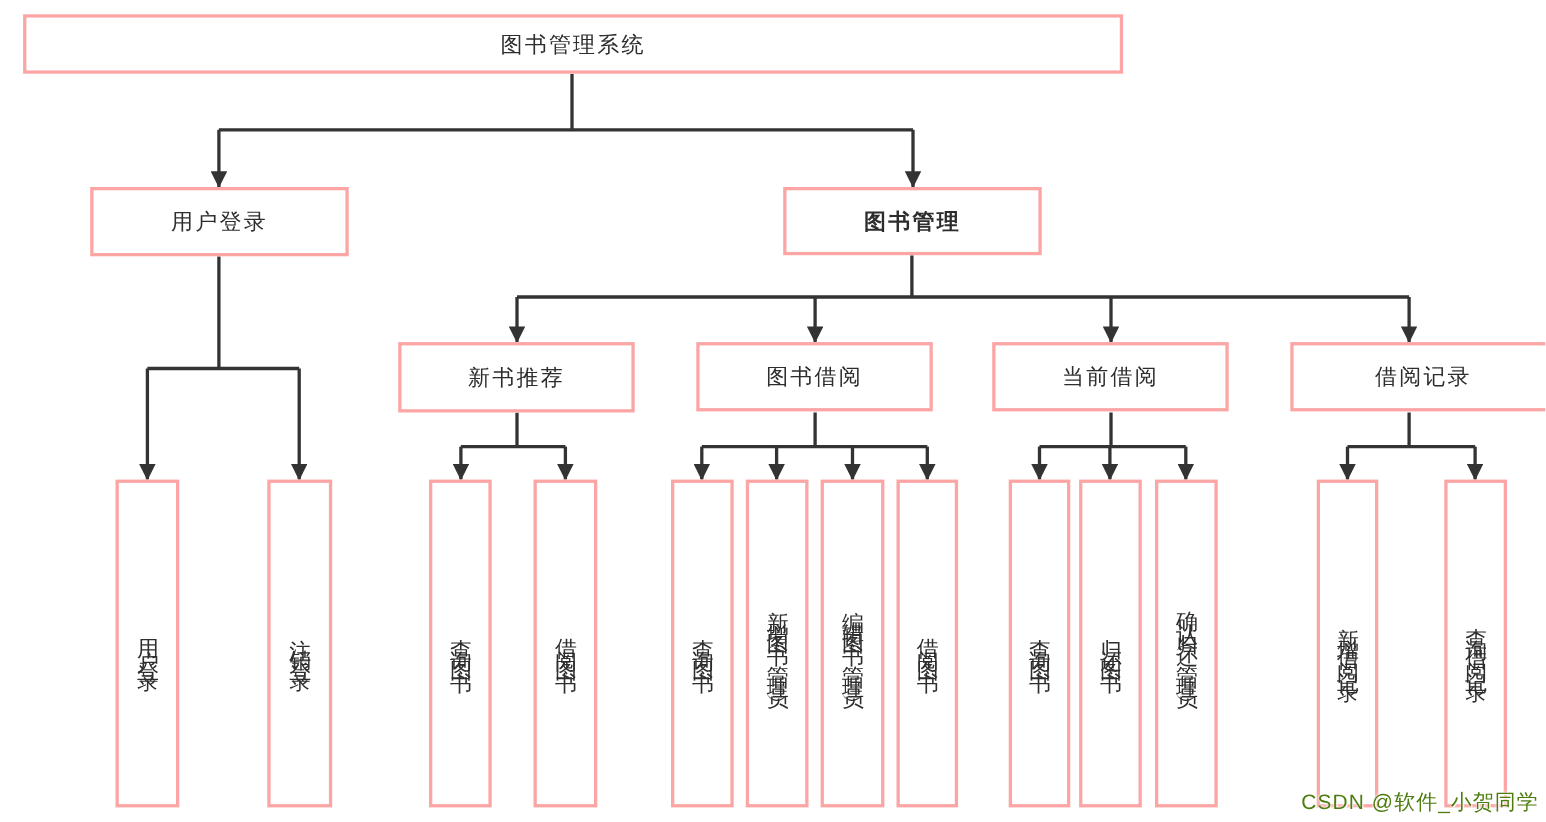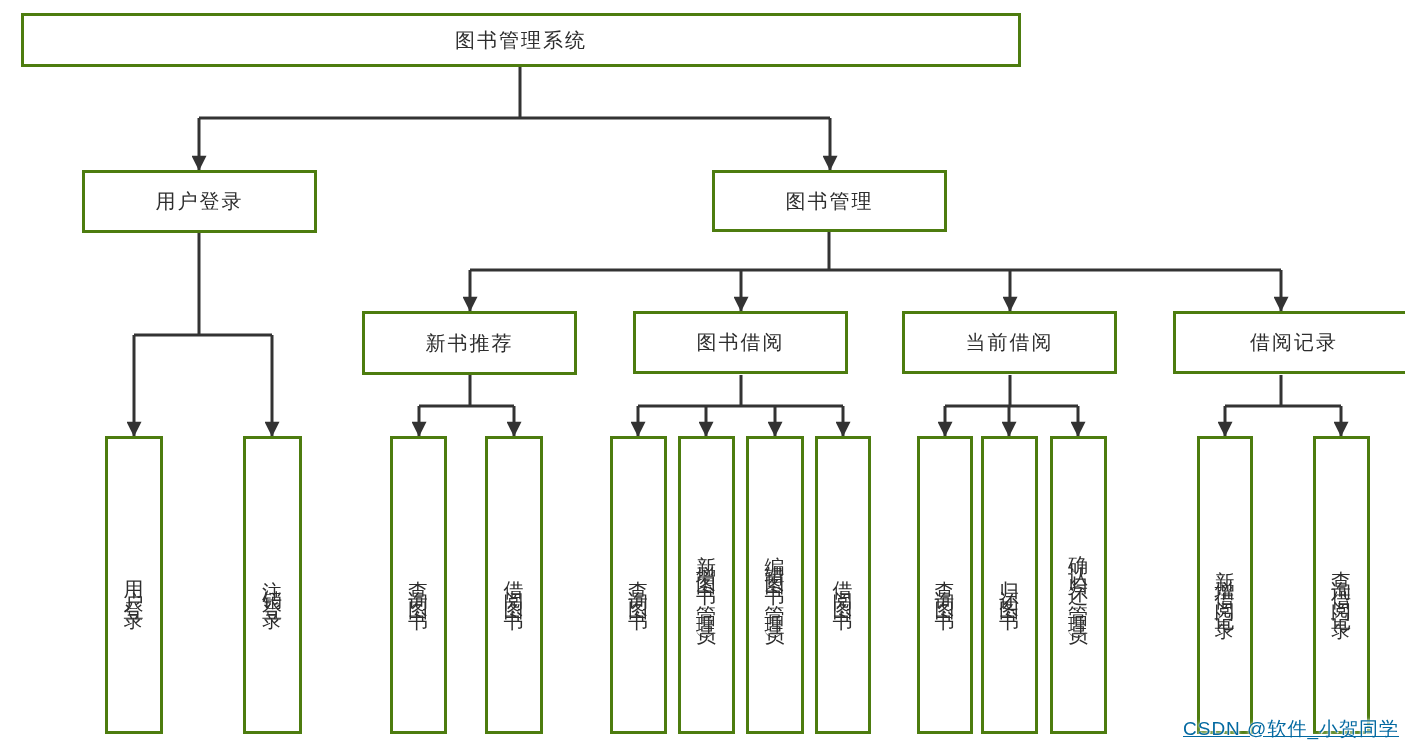--- a/index.html
+++ b/index.html
@@ -8,31 +8,31 @@
     position: relative;
     width: 1405px;
     height: 747px;
     background: #ffffff;
     font-family: "Liberation Sans", sans-serif;
     overflow: hidden;
   }
   .wires { position: absolute; left: 0; top: 0; width: 1405px; height: 747px; }
   .box {
     position: absolute;
-    border: 3px solid #4d7c0f;
+    border: 3px solid #fca5a5;
     background: #ffffff;
     display: flex;
     align-items: center;
     justify-content: center;
     color: #2d2d2d;
   }
   .hbox { font-size: 20px; letter-spacing: 2px; }
   .root { left: 21px;  top: 13px;  width: 1000px; height: 54px; }
   .l2-0 { left: 82px;  top: 170px; width: 235px;  height: 63px; }
-  .l2-1 { left: 712px; top: 170px; width: 235px;  height: 62px; }
+  .l2-1 { left: 712px; top: 170px; width: 235px;  height: 62px; font-weight: bold; }
   .l3-0 { left: 362px;  top: 311px; width: 215px; height: 64px; }
   .l3-1 { left: 633px;  top: 311px; width: 215px; height: 63px; }
   .l3-2 { left: 902px;  top: 311px; width: 215px; height: 63px; text-align: right; }
   .l3-3 { left: 1173px; top: 311px; width: 242px; height: 63px; }
   .leaf { top: 436px; height: 298px; }
   .vtext {
     writing-mode: vertical-rl;
     text-orientation: mixed;
     font-size: 20px;
     letter-spacing: 10px;
@@ -51,25 +51,24 @@
   .leaf-9  { left: 981px;  width: 57px; }
   .leaf-10 { left: 1050px; width: 57px; }
   .leaf-11 { left: 1197px; width: 56px; }
   .leaf-12 { left: 1313px; width: 57px; }
   .watermark {
     position: absolute;
     left: 1183px;
     top: 716px;
     font-size: 19px;
     letter-spacing: 1px;
-    color: #0369a1;
+    color: #4d7c0f;
     text-shadow: 0 0 2px #ffffff, 0 0 4px #ffffff, 1px 1px 0 rgba(255,255,255,0.85);
     white-space: nowrap;
     z-index: 5;
-    text-decoration: underline;
   }
 </style>
 </head>
 <body>
 
 <div class="canvas">
 
   <svg class="wires" viewBox="0 0 1405 747" xmlns="http://www.w3.org/2000/svg">
     <defs>
       <marker id="arrow" viewBox="0 0 10 10" refX="9.5" refY="5" markerUnits="userSpaceOnUse" markerWidth="21" markerHeight="15" orient="auto">

